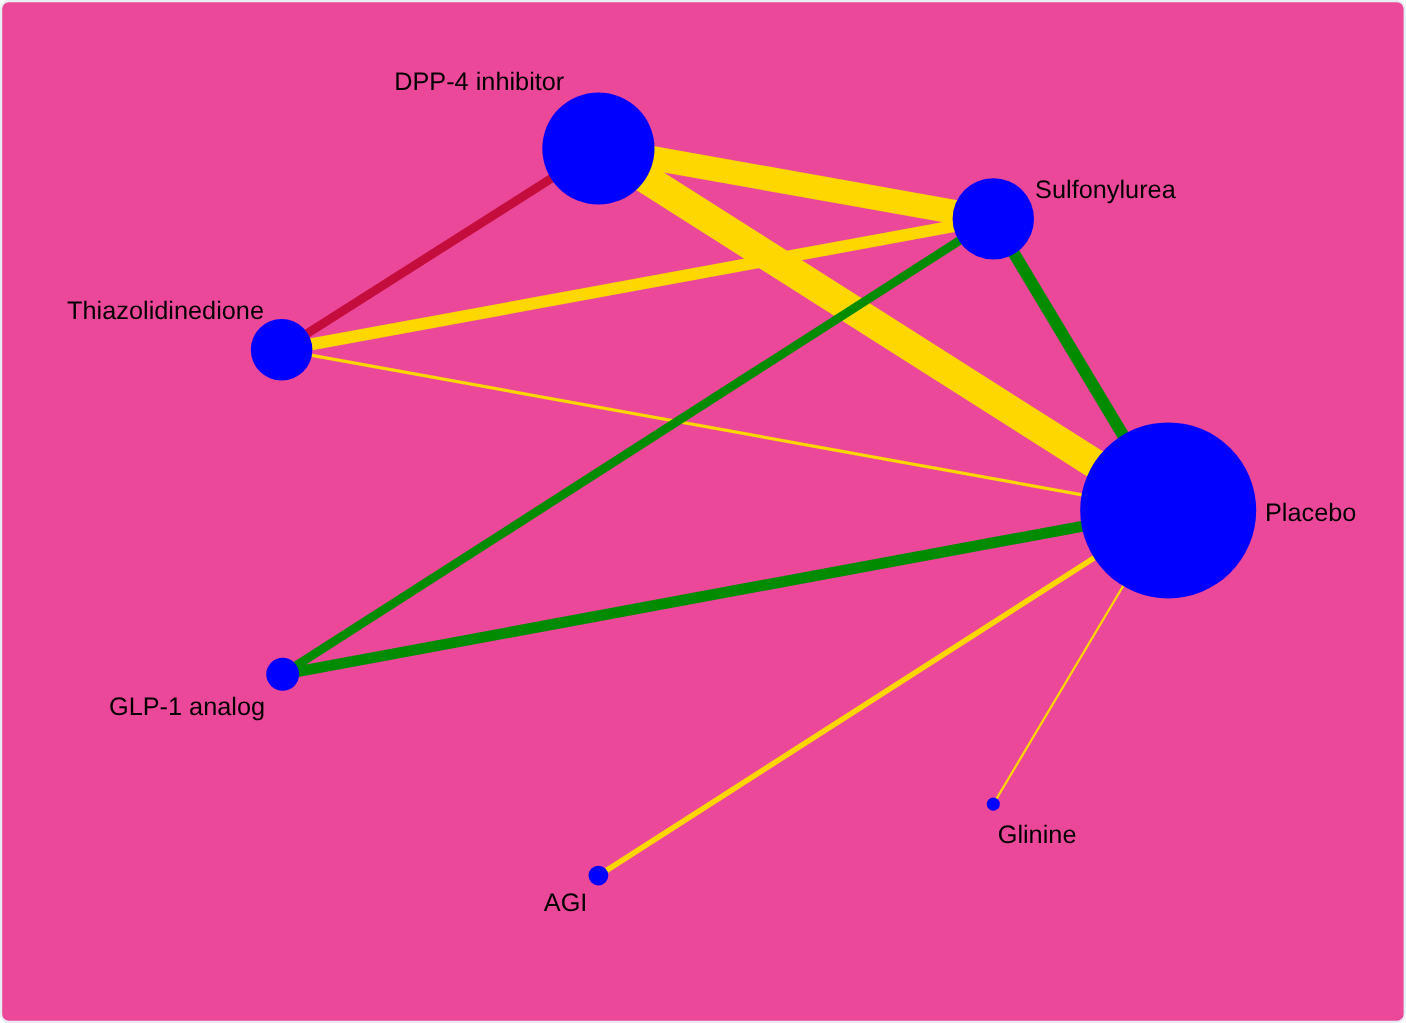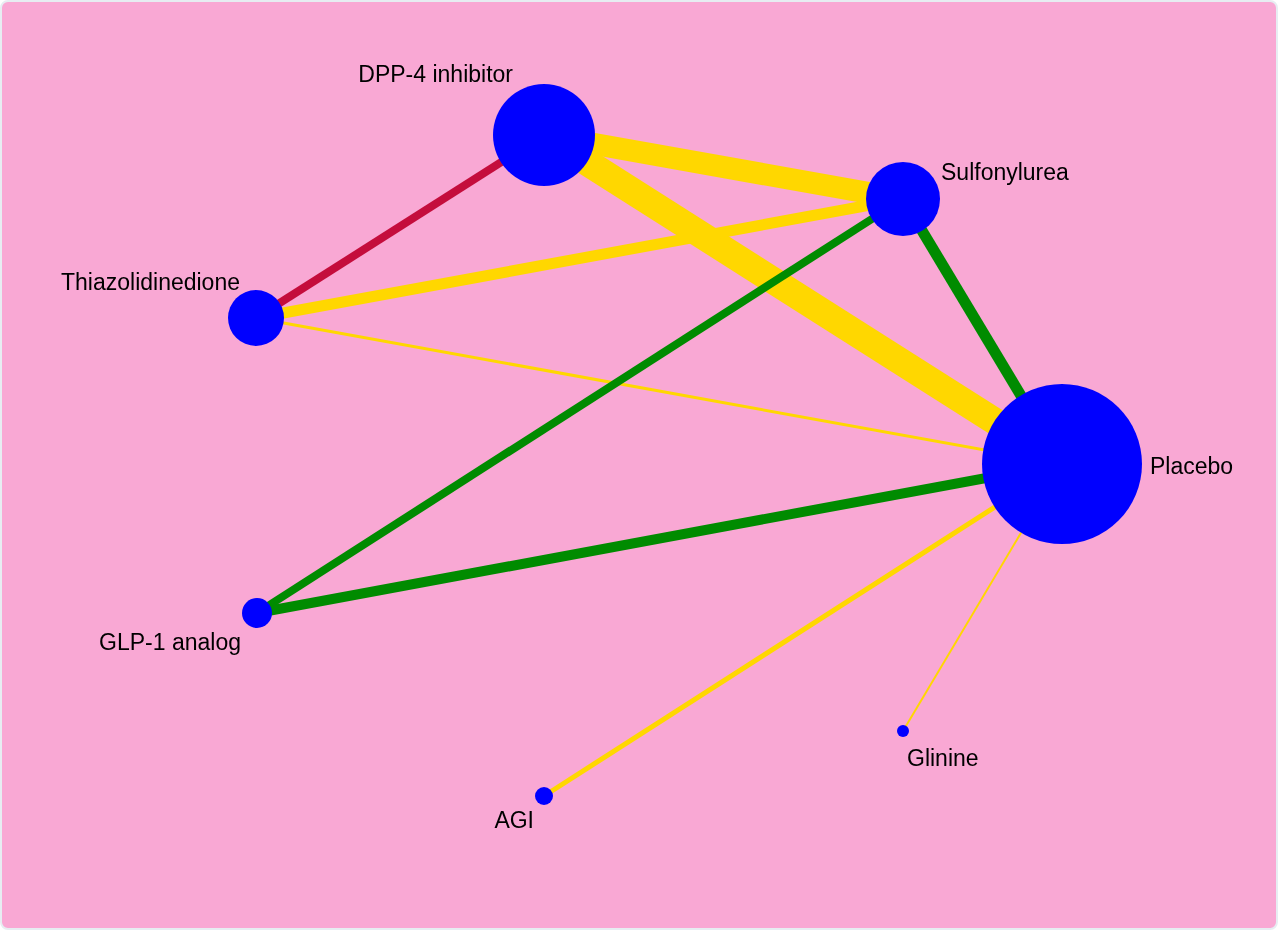--- a/index.html
+++ b/index.html
@@ -6,21 +6,21 @@
     margin: 0;
     padding: 0;
     background: #ffffff;
     font-family: "Liberation Sans", "DejaVu Sans", sans-serif;
   }
   .figure-frame {
     position: relative;
     width: 1274px;
     height: 926px;
     margin: 0;
-    background: #f9a8d4;
+    background: #ec4899;
     border: 2px solid #e7edf2;
     border-radius: 8px;
     overflow: hidden;
     box-sizing: content-box;
   }
   svg.network-plot {
     position: absolute;
     left: -2px;
     top: -2px;
     width: 1278px;

